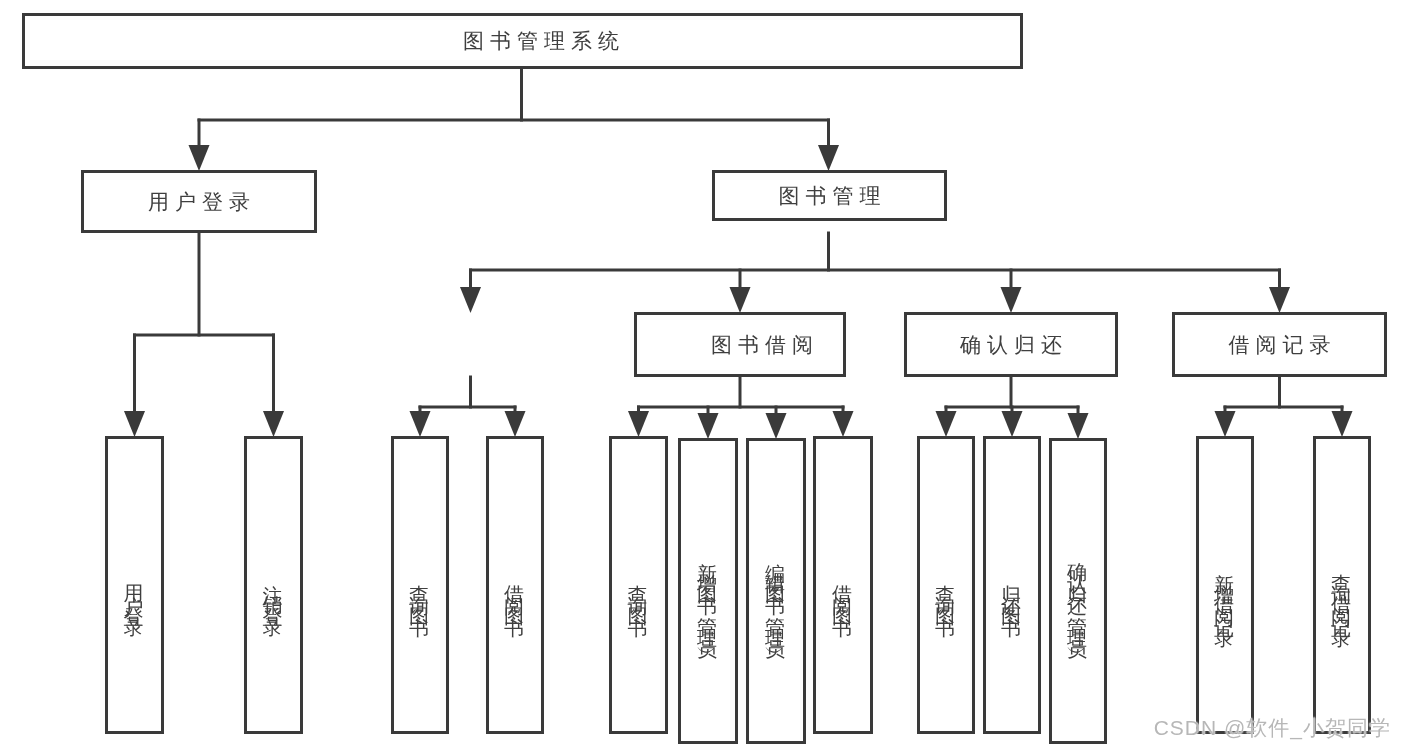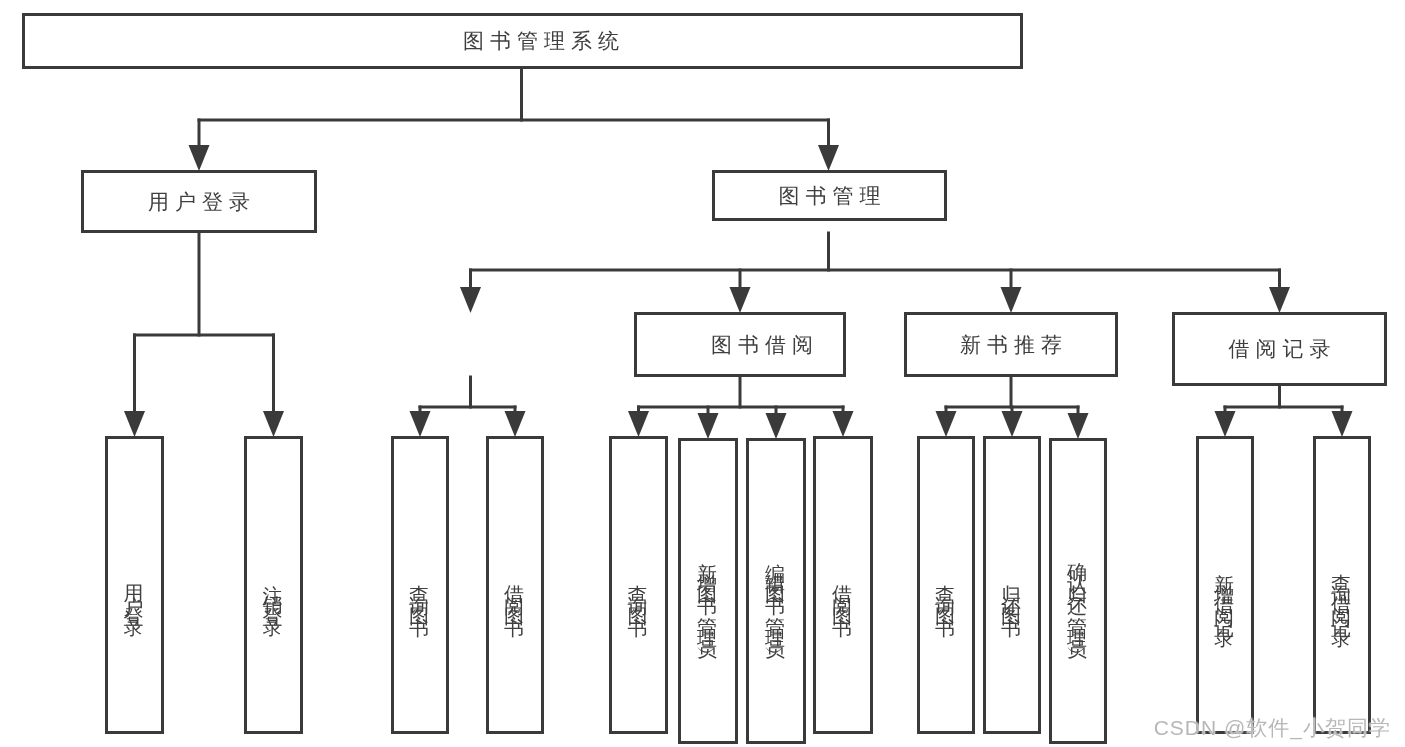--- a/index.html
+++ b/index.html
@@ -122,23 +122,23 @@
     <span class="lbl">用户登录</span>
   </div>
   <div class="box h" style="left:712px;top:170px;width:235px;height:51px;">
     <span class="lbl">图书管理</span>
   </div>
 
   <div class="box h" style="left:634px;top:312px;width:212px;height:65px;padding-left:44px;">
     <span class="lbl">图书借阅</span>
   </div>
   <div class="box h" style="left:904px;top:312px;width:214px;height:65px;">
-    <span class="lbl">新书推荐</span>
+    <span class="lbl">确认归还</span>
   </div>
-  <div class="box h" style="left:1172px;top:312px;width:215px;height:74px;">
+  <div class="box h" style="left:1172px;top:312px;width:215px;height:65px;">
     <span class="lbl">借阅记录</span>
   </div>
 
   <div class="box v" style="left:105px;top:436px;width:59px;height:298px;">
     <span class="lbl">用户登录</span>
   </div>
   <div class="box v" style="left:244px;top:436px;width:59px;height:298px;">
     <span class="lbl">注销登录</span>
   </div>
 

